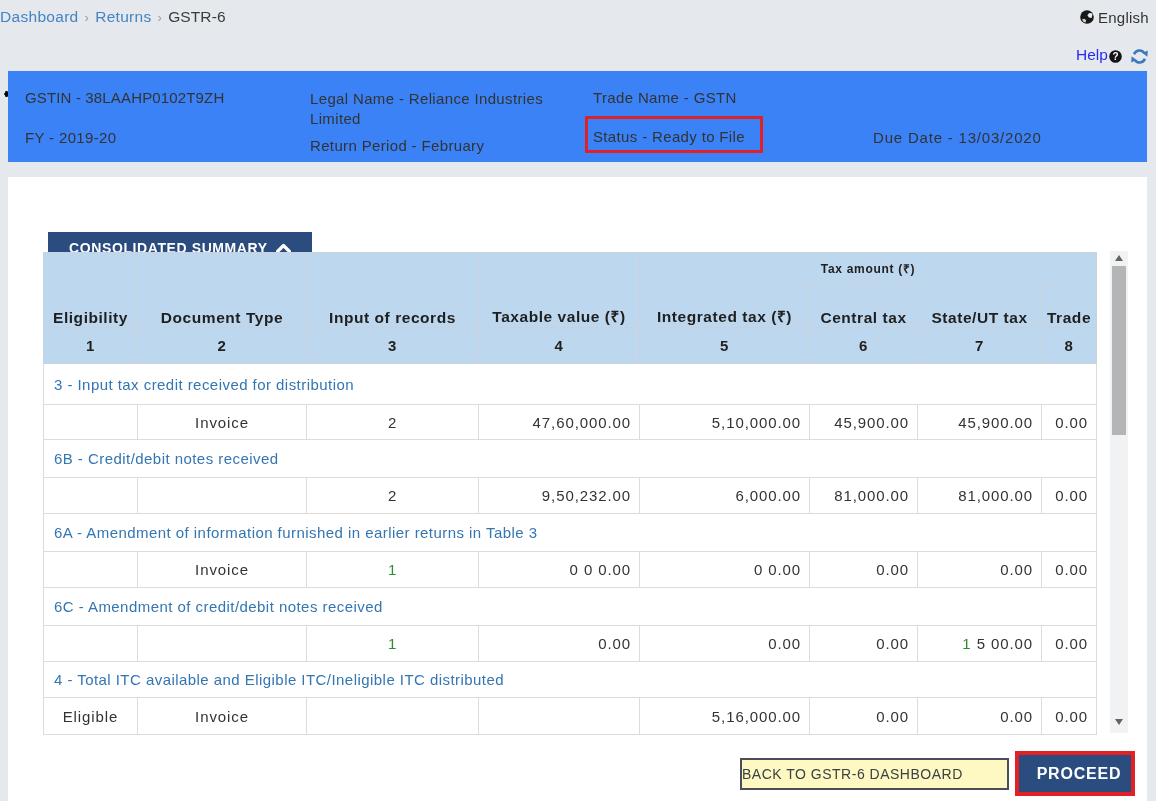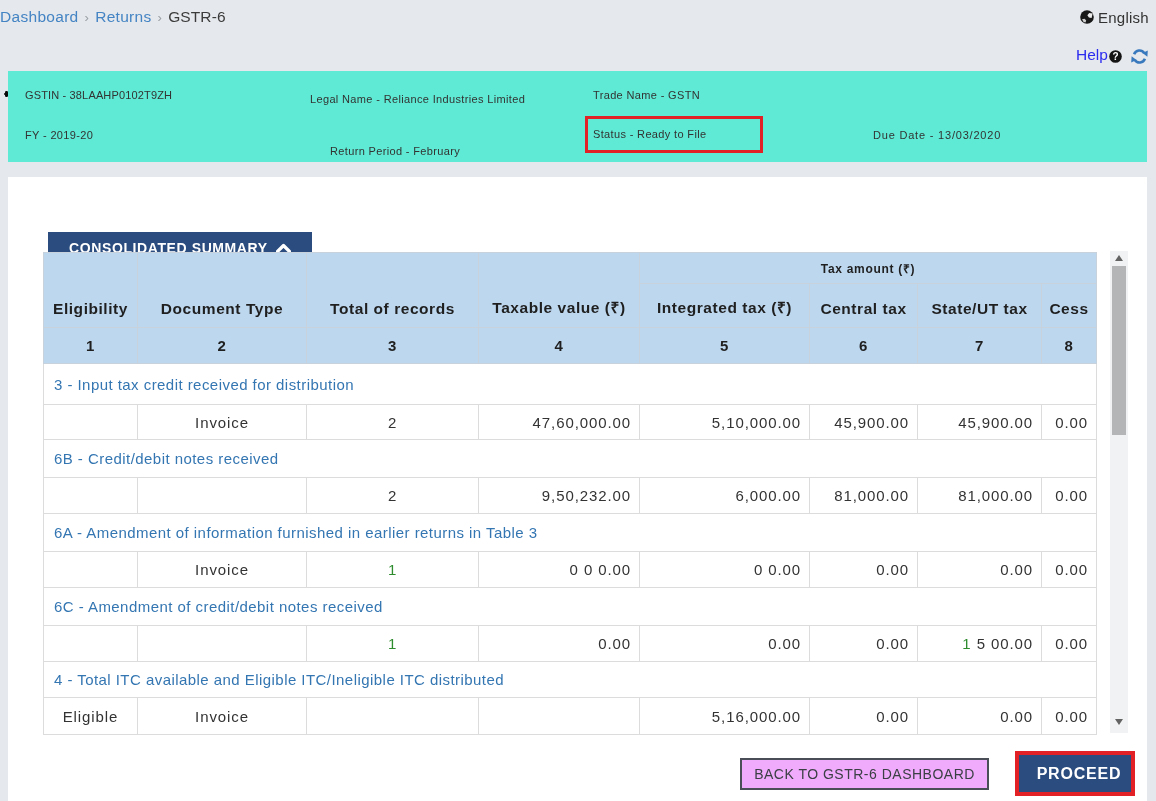--- a/index.html
+++ b/index.html
@@ -7,54 +7,54 @@
 body { background:#e5e8ec; font-family:"Liberation Sans", sans-serif; color:#333; position:relative; }
 .abs { position:absolute; }
 
 
 #crumb { left:0; top:8px; font-size:15.5px; letter-spacing:0.3px; }
 #crumb .lnk { color:#4484c4; }
 #crumb .sep { color:#9aa0a6; font-size:13px; padding:0 6px; }
 #crumb .cur { color:#3b3b3b; letter-spacing:0.1px; }
 
 
-#card1 { left:8px; top:71px; width:1139px; height:91px; background:#5eead4; font-size:11px; letter-spacing:0.35px; }
+#card1 { left:8px; top:71px; width:1139px; height:91px; background:#3b82f6; font-size:15px; letter-spacing:0.35px; }
 #card1 .t { position:absolute; white-space:nowrap; }
 
 .redbox { position:absolute; border:3px solid #e22127; }
 
 
 #card2 { left:8px; top:177px; width:1139px; height:624px; background:#fff; }
 
 #consbtn { position:absolute; left:40px; top:32px; width:264px; height:32px; background:#2b4c7e; color:#fff; font-size:14px; font-weight:bold; letter-spacing:0.6px; text-align:center; line-height:32px;margin-top:23px; }
 
 
 #tbl { position:absolute; left:35px; top:75px; border-collapse:collapse; table-layout:fixed; width:1053px; }
 #tbl th, #tbl td { border:1px solid #dcdcdc; overflow:hidden; }
 #tbl thead th { background:#bdd7ee; border-color:#c8d2dc; color:#1f1f1f; font-size:15.5px; letter-spacing:0.55px; }
-#tbl .lbl { vertical-align:bottom; padding-bottom:9px; }
+#tbl .lbl { vertical-align:bottom; padding-bottom:0; }
 #tbl .num { font-size:15px; }
 #tbl td { font-size:15px; letter-spacing:0.9px; color:#333; }
 #tbl .sec { color:#3476b2; text-align:left; padding-left:10px; font-size:15px; letter-spacing:0.45px; font-weight:normal; }
 #tbl .r { text-align:right; padding-right:8px; }
 #tbl .c { text-align:center; }
 tr.h1 { height:31px; }
 tr.h2 { height:44px; }
 tr.h3 { height:36px; }
 
 #tbl .green, .green { color:#2e8b2e; }
 
 
 #sbar { position:absolute; left:1102px; top:74px; width:18px; height:482px; background:#f1f2f3; }
 #sbar .thumb { position:absolute; left:2px; top:15px; width:14px; height:169px; background:#b4b5b7; }
 #sbar .up { position:absolute; left:4.5px; top:4px; width:0; height:0; border-left:4.5px solid transparent; border-right:4.5px solid transparent; border-bottom:6px solid #636363; }
 #sbar .dn { position:absolute; left:4.5px; bottom:8px; width:0; height:0; border-left:4.5px solid transparent; border-right:4.5px solid transparent; border-top:6px solid #636363; }
 
 
-#backbtn { position:absolute; left:732px; top:581px; width:249px; height:32px; background:#f0abfc; border:2px solid #4a4f57; color:#3b4045; font-size:14px; letter-spacing:0.5px; text-align:center; line-height:28px; }
+#backbtn { position:absolute; left:732px; top:581px; width:269px; height:32px; background:#fef9c3; border:2px solid #4a4f57; color:#3b4045; font-size:14px; letter-spacing:0.5px; text-align:left; line-height:28px; }
 #procwrap { position:absolute; left:1007px; top:574px; width:120px; height:45px; border:4px solid #e22127; background:#2b4c7e; }
 #procwrap .in { width:100%; height:100%; color:#fff; font-size:16px; font-weight:bold; letter-spacing:0.8px; text-align:center; line-height:37px;padding-left:8px; }
 
 </style>
 </head>
 <body>
 
 <div id="crumb" class="abs"><span class="lnk">Dashboard</span><span class="sep">›</span><span class="lnk">Returns</span><span class="sep">›</span><span class="cur">GSTR-6</span></div>
 
 <svg class="abs" style="left:1080px; top:10px;" width="14" height="14" viewBox="0 0 14 14">
@@ -82,21 +82,21 @@
 
 <div class="abs" style="left:3.5px; top:91px; width:6px; height:6px;">
     <div style="position:absolute;left:0;top:1.8px;width:6px;height:2.4px;background:#0a0a0a;border-radius:1.2px;"></div>
     <div style="position:absolute;left:1.8px;top:0;width:2.4px;height:6px;background:#0a0a0a;border-radius:1.2px;"></div>
   </div>
 
 <div id="card1" class="abs">
   <div class="t" style="left:17px; top:18px; letter-spacing:0.15px;">GSTIN - 38LAAHP0102T9ZH</div>
   <div class="t" style="left:17px; top:58px;">FY - 2019-20</div>
   <div class="t" style="left:302px; top:18px; white-space:normal; width:250px; line-height:20px;">Legal Name - Reliance Industries Limited</div>
-  <div class="t" style="left:302px; top:74px;margin-left:20px;">Return Period - February</div>
+  <div class="t" style="left:302px; top:66px;">Return Period - February</div>
   <div class="t" style="left:585px; top:18px;text-align:right;">Trade Name - GSTN</div>
   <div class="redbox" style="left:577px; top:45px; width:178px; height:37px;"></div>
   <div class="t" style="left:585px; top:57px;">Status - Ready to File</div>
   <div class="t" style="left:865px; top:58px; letter-spacing:0.8px;">Due Date - 13/03/2020</div>
 </div>
 
 <div id="card2" class="abs">
   <div id="consbtn">CONSOLIDATED SUMMARY <svg width="15" height="10" viewBox="0 0 15 10" style="margin-left:4px;">
         <path d="M1.5 8.5 L7.5 2.5 L13.5 8.5" stroke="#fff" stroke-width="3.2" fill="none" stroke-linecap="round" stroke-linejoin="round"></path>
       </svg></div>
@@ -109,29 +109,29 @@
         <col style="width:161px">
         <col style="width:170px">
         <col style="width:108px">
         <col style="width:124px">
         <col style="width:55px">
     </colgroup>
     <thead>
       <tr class="h1">
         <th rowspan="2" class="lbl">Eligibility</th>
         <th rowspan="2" class="lbl">Document Type</th>
-        <th rowspan="2" class="lbl">Total of records</th>
+        <th rowspan="2" class="lbl">Input of records</th>
         <th rowspan="2" class="lbl">Taxable value (₹)</th>
         <th colspan="4" style="font-size:12px; letter-spacing:0.7px;">Tax amount (₹)</th>
       </tr>
       <tr class="h2">
         <th class="lbl">Integrated tax (₹)</th>
         <th class="lbl">Central tax</th>
         <th class="lbl">State/UT tax</th>
-        <th class="lbl">Cess</th>
+        <th class="lbl">Trade</th>
       </tr>
       <tr class="h3">
         <th class="num">1</th>
           <th class="num">2</th>
           <th class="num">3</th>
           <th class="num">4</th>
           <th class="num">5</th>
           <th class="num">6</th>
           <th class="num">7</th>
           <th class="num">8</th>

